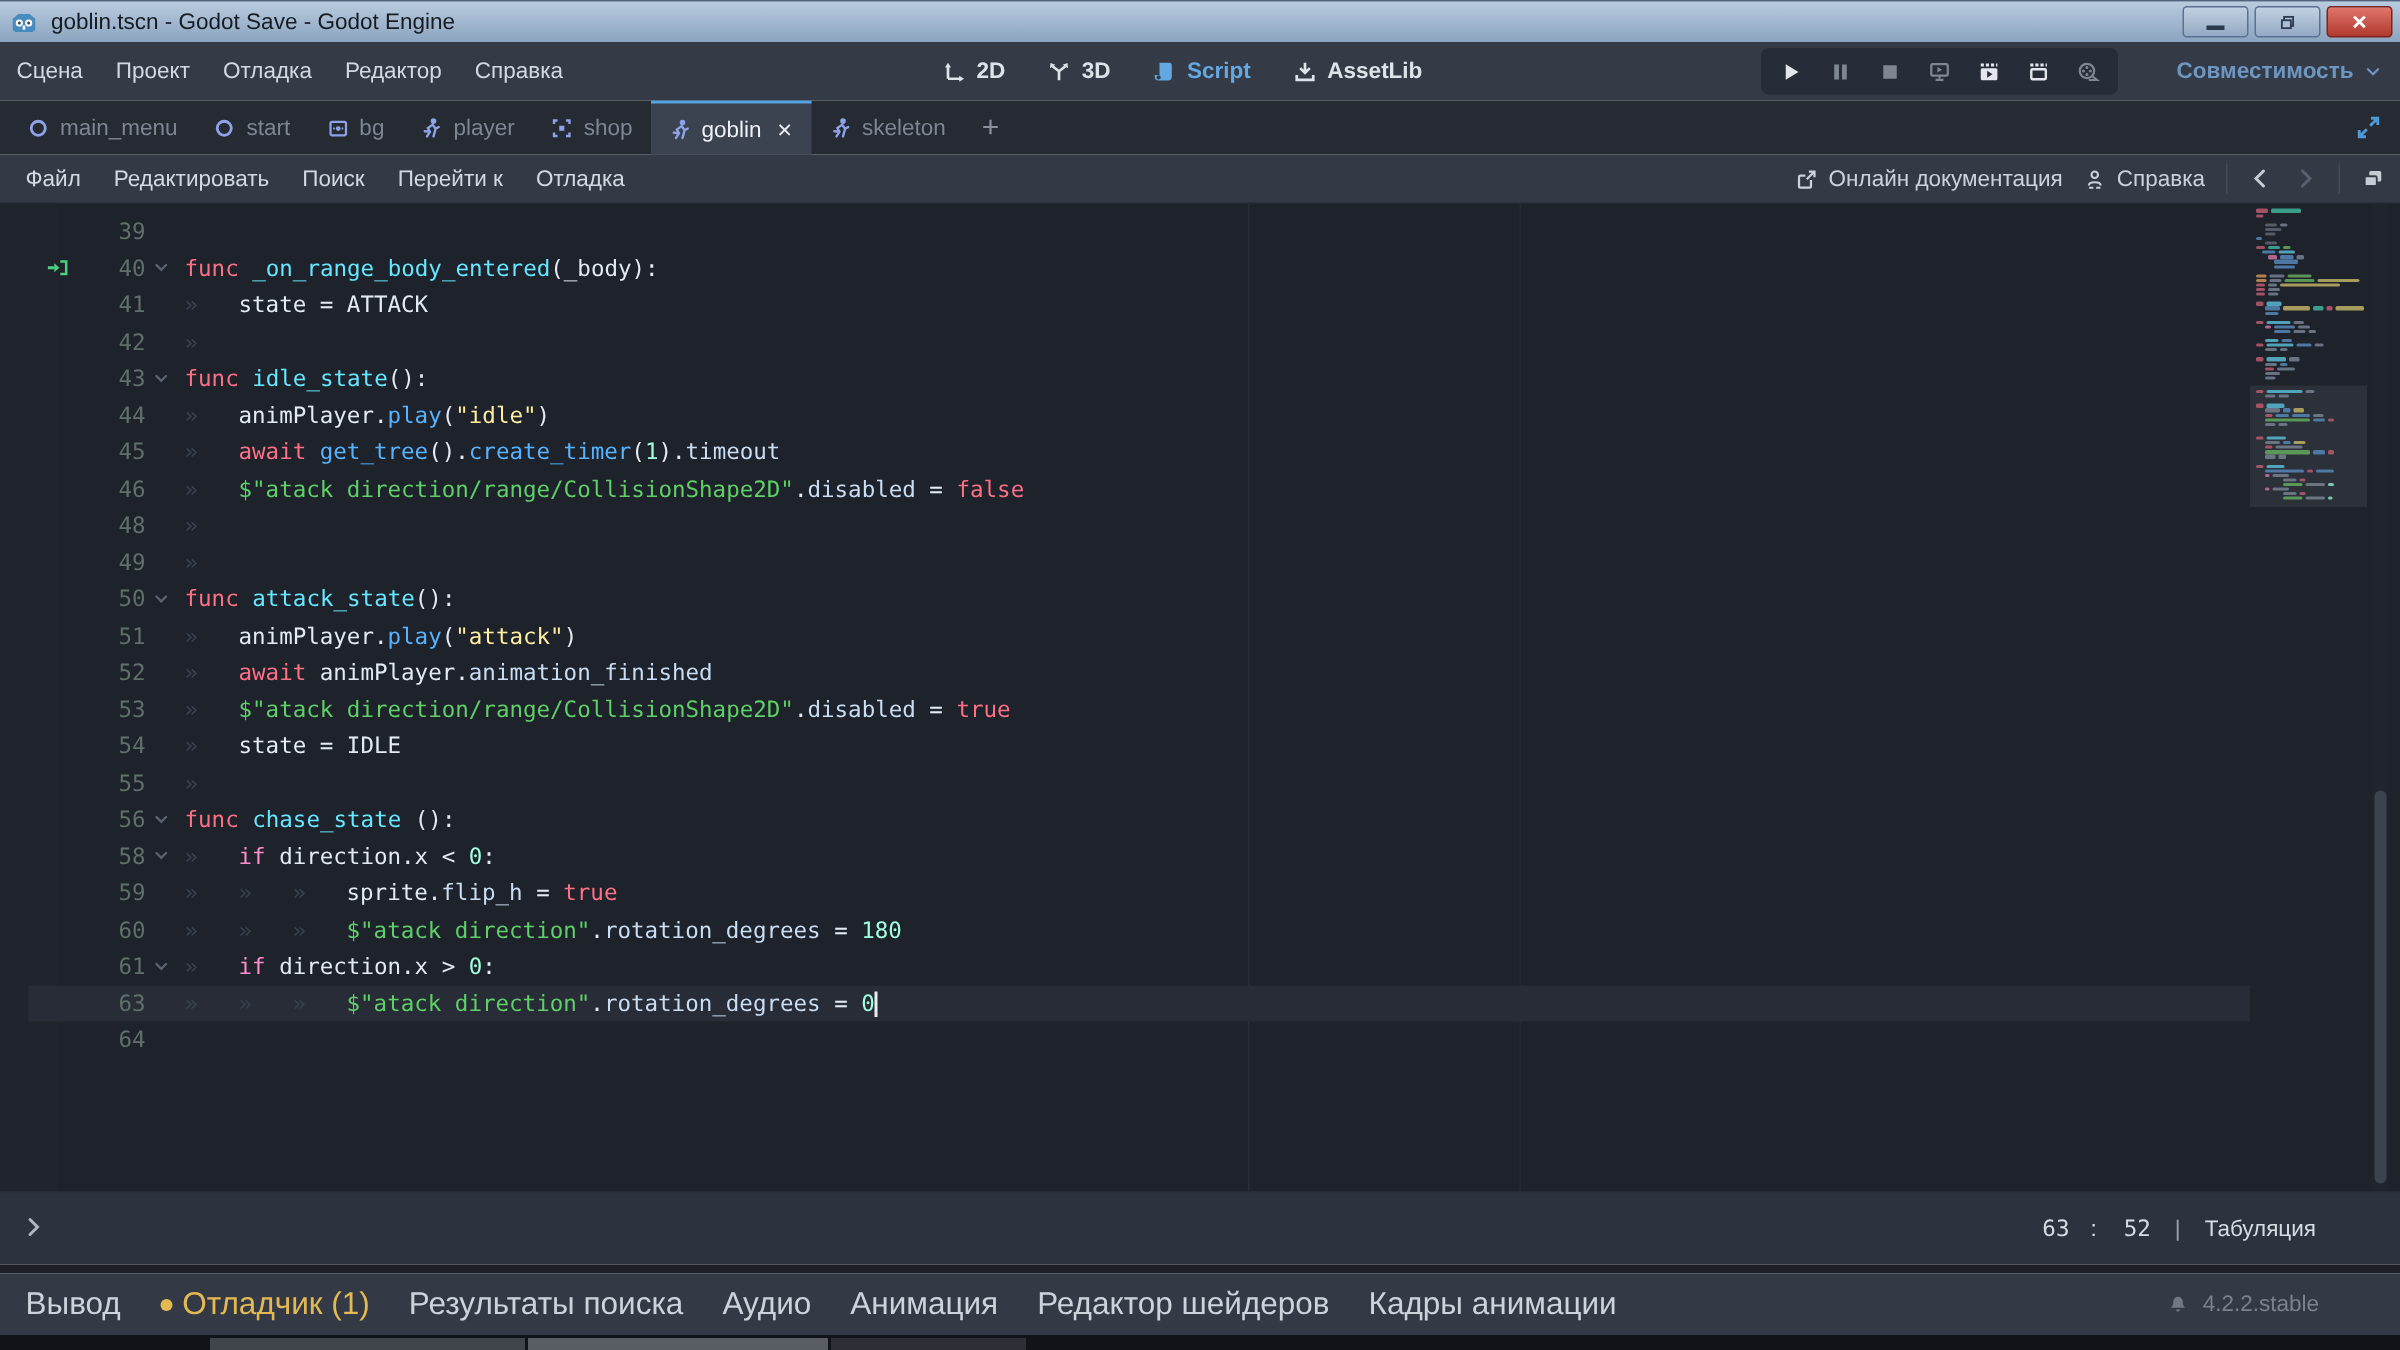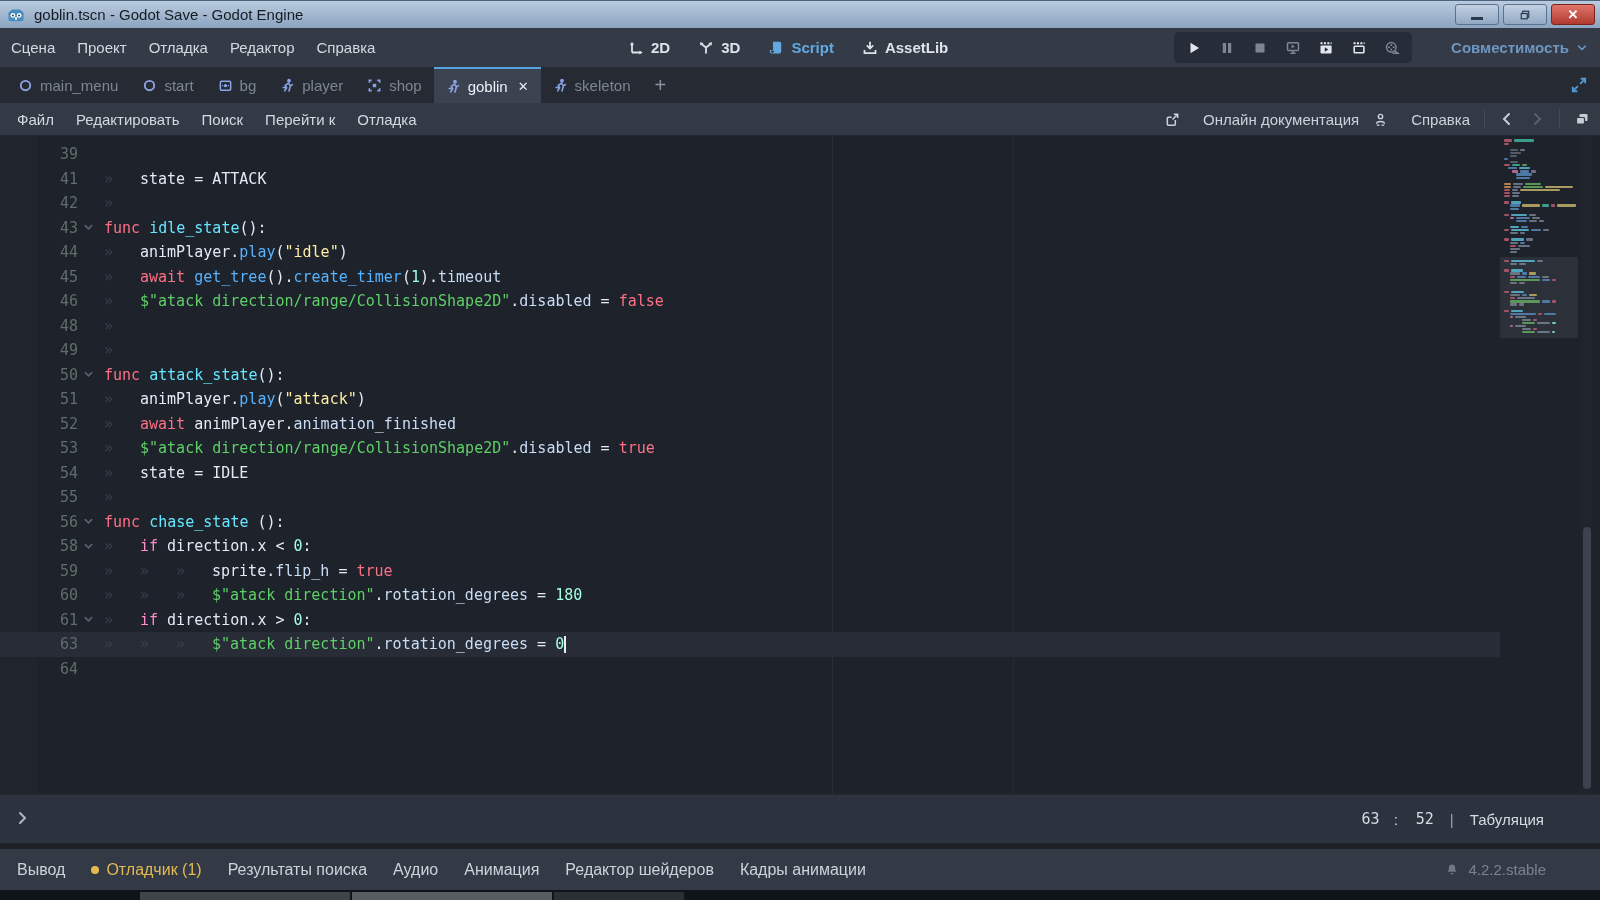--- a/index.html
+++ b/index.html
@@ -49,34 +49,34 @@
   .addtab{display:flex;align-items:center;padding:0 12px;font-size:20px;color:#8a919c;}
   .expand{position:absolute;right:12px;top:9px;width:18px;height:18px;color:#4e9ad6;}
   .expand svg{width:18px;height:18px;}
 
   
   .stoolbar{position:absolute;top:103px;left:0;right:0;height:33px;background:#333a46;
     border-bottom:1px solid #232831;box-sizing:border-box;}
   .smenus{position:absolute;left:6px;top:0;height:32px;display:flex;align-items:center;}
   .smenu-item{padding:0 11px;font-size:15px;color:#d3d9e1;}
   .sright{position:absolute;right:10px;top:0;height:32px;display:flex;align-items:center;gap:14px;}
-  .sbtn{display:flex;align-items:center;gap:23px;font-size:15px;color:#ccd2db;}
+  .sbtn{display:flex;align-items:center;gap:7px;font-size:15px;color:#ccd2db;}
   .sbtn svg{width:15px;height:15px;color:#ccd2db;}
   .vsep{width:1px;height:20px;background:#454c58;}
   .histbtn{width:16px;height:16px;color:#c6ccd4;}
   .histbtn svg{width:16px;height:16px;}
   .histbtn.disabled{color:#596170;}
 
   
   .editor{position:absolute;top:136px;left:0;right:0;height:658px;background:#1d222b;}
   .gutterbg{position:absolute;left:0;top:0;bottom:0;width:38px;background:#20252d;}
   .guide{position:absolute;top:0;bottom:0;width:1px;}
   .g1{left:832px;background:rgba(255,255,255,0.055);}
   .g2{left:1013px;background:rgba(255,255,255,0.035);}
-  .code{position:absolute;top:6px;left:0;right:100px;font-family:"DejaVu Sans Mono",monospace;font-size:15px;}
+  .code{position:absolute;top:6px;left:0;right:100px;font-family:"DejaVu Sans Mono",monospace;font-size:15px;padding-left:19px;}
   .line{display:flex;align-items:center;height:24.5px;}
   .line.cur{background:#272c36;}
   .ln-conn{width:38px;display:flex;justify-content:center;}
   .ln-conn svg{width:15px;height:15px;}
   .ln-num{width:40px;text-align:right;color:#5f6f6a;}
   .ln-fold{width:20px;padding-left:5px;color:#5a6370;display:flex;align-items:center;box-sizing:border-box;}
   .ln-fold svg{width:11px;height:11px;}
   .ln-body{padding-left:6px;white-space:pre;color:#e3eaf3;}
   .tabmark{display:inline-block;width:36px;color:#39424e;}
   .tk-kw{color:#ff7085;} .tk-cf{color:#ff8ccc;} .tk-fn{color:#57b3ff;} .tk-fndef{color:#66e6ff;}
@@ -98,21 +98,21 @@
   .expand-errors svg{width:16px;height:16px;}
   .caretpos{position:absolute;right:56px;top:0;height:100%;display:flex;align-items:center;font-size:15px;color:#d6dce4;}
   .caretpos .mono{font-family:"DejaVu Sans Mono",monospace;}
   .cp-line{margin-right:14px;} .cp-colon{margin-right:18px;} .cp-col{margin-right:16px;}
   .cp-div{margin-right:16px;color:#9aa2ac;}
 
   
   .panelgap{position:absolute;top:843px;left:0;right:0;height:6px;background:#1d2127;}
   .bottompanel{position:absolute;top:849px;left:0;right:0;height:41px;background:#333a46;}
   .btabs{position:absolute;left:4px;top:0;height:100%;display:flex;align-items:center;}
-  .btab{padding:0 13px;font-size:16px;color:#ccd3db;display:flex;align-items:center;gap:7px;}
+  .btab{padding:0 13px;font-size:21px;color:#ccd3db;display:flex;align-items:center;gap:7px;}
   .btab.active{color:#e3b952;}
   .bdot{width:8px;height:8px;border-radius:50%;background:#e3b952;}
   .bright{position:absolute;right:54px;top:0;height:100%;display:flex;align-items:center;gap:9px;}
   .bright svg{width:14px;height:14px;color:#6f7883;}
   .version{font-size:15px;color:#79828d;}
 
   
   .sliver{position:absolute;top:890px;left:0;right:0;height:10px;background:#101318;}
   .sliver span{position:absolute;top:2px;height:8px;display:block;}
 </style>
@@ -383,20 +383,36 @@
     <div class="guide g1"></div>
     <div class="guide g2"></div>
     <div class="code">
         <div class="line">
           <div class="ln-conn"></div>
           <div class="ln-num">39</div>
           <div class="ln-fold"></div>
           <div class="ln-body"></div>
         </div>
         <div class="line">
+          <div class="ln-conn">
+            <svg viewBox="0 0 16 16">
+              <path d="M1 8 H5.5" stroke="#4bd07f" stroke-width="2"></path>
+              <path d="M5.5 4.8 L9.2 8 L5.5 11.2z" fill="#4bd07f"></path>
+              <path d="M9.8 3.5 H14 V12.5 H9.8" fill="none" stroke="#4bd07f" stroke-width="1.8"></path>
+            </svg>
+          </div>
+          <div class="ln-num">40</div>
+          <div class="ln-fold">
+            <svg viewBox="0 0 12 12">
+              <path d="M2.5 4 L6 7.5 L9.5 4" fill="none" stroke="currentColor" stroke-width="1.7" stroke-linecap="round"></path>
+            </svg>
+          </div>
+          <div class="ln-body"><span class="tk-kw">func </span><span class="tk-fndef">_on_range_body_entered</span><span class="tk-txt">(_body):</span></div>
+        </div>
+        <div class="line">
           <div class="ln-conn"></div>
           <div class="ln-num">41</div>
           <div class="ln-fold"></div>
           <div class="ln-body"><span class="tabmark">»</span><span class="tk-txt">state = ATTACK</span></div>
         </div>
         <div class="line">
           <div class="ln-conn"></div>
           <div class="ln-num">42</div>
           <div class="ln-fold"></div>
           <div class="ln-body"><span class="tabmark">»</span></div>

